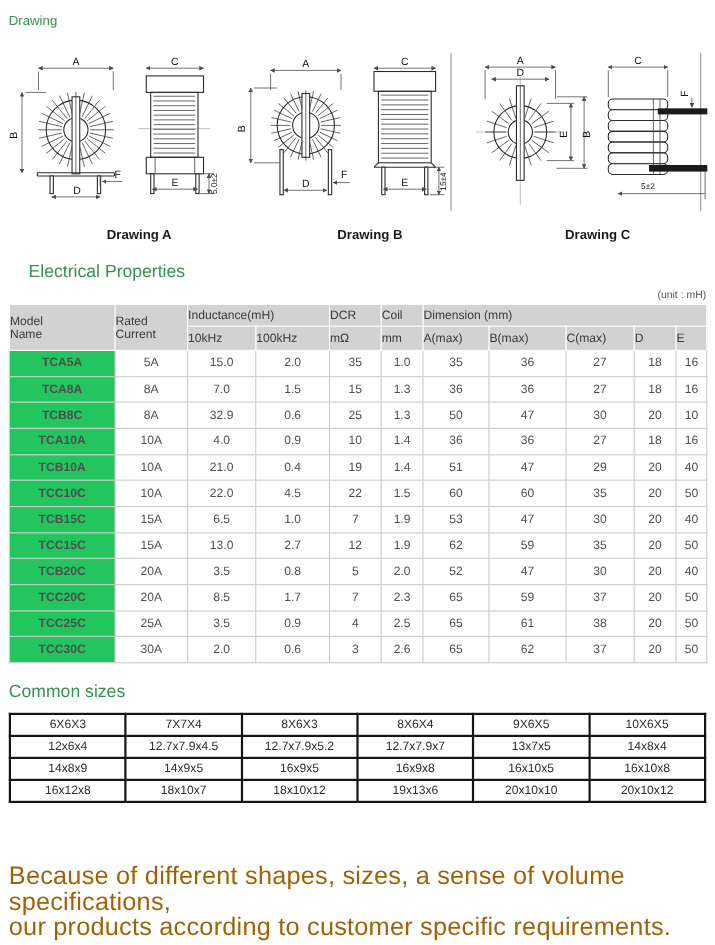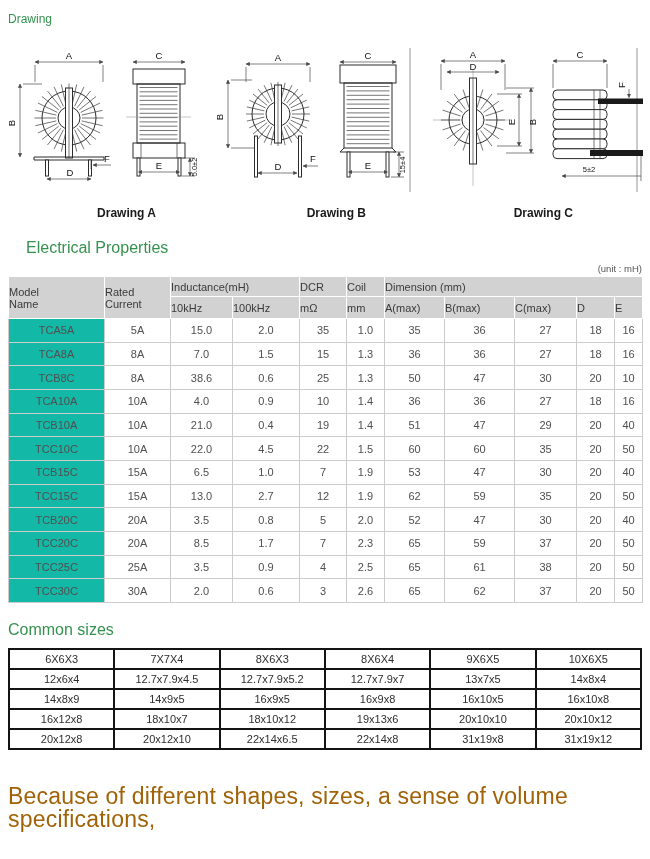--- a/index.html
+++ b/index.html
@@ -36,21 +36,21 @@
     background:#d2d2d2;color:#3a3a3a;font-weight:400;
     border:1.5px solid #fff;padding:0;text-align:left;
   }
   table.etable thead tr:first-child{height:20px;}
   table.etable thead tr:last-child{height:22px;}
   table.etable tbody tr{height:23.67px;}
   table.etable tbody td{
     border:1px solid #ccc;background:#fff;color:#4f4f4f;
     text-align:center;padding:0;
   }
-  table.etable tbody td:first-child{background:#14b8a6;}
+  table.etable tbody td:first-child{background:#22c55e;font-weight:bold;}
   table.etable{border:1px solid #c4c4c4;}
   .th2line span{display:block;line-height:12px;}
 
   
   #ctable-wrap{left:8px;top:648px;}
   table.ctable{border-collapse:collapse;table-layout:fixed;width:634px;font-size:11px;}
   table.ctable tbody tr{height:20px;}
   table.ctable tbody td{
     border:2px solid #141414;text-align:center;color:#2e2e2e;padding:0;background:#fff;
   }
@@ -405,21 +405,21 @@
           <td>1.3</td>
           <td>36</td>
           <td>36</td>
           <td>27</td>
           <td>18</td>
           <td>16</td>
         </tr>
         <tr>
           <td>TCB8C</td>
           <td>8A</td>
-          <td>38.6</td>
+          <td>32.9</td>
           <td>0.6</td>
           <td>25</td>
           <td>1.3</td>
           <td>50</td>
           <td>47</td>
           <td>30</td>
           <td>20</td>
           <td>10</td>
         </tr>
         <tr>
@@ -581,27 +581,20 @@
           <td>16x10x8</td>
         </tr>
         <tr>
           <td>16x12x8</td>
           <td>18x10x7</td>
           <td>18x10x12</td>
           <td>19x13x6</td>
           <td>20x10x10</td>
           <td>20x10x12</td>
         </tr>
-        <tr>
-          <td>20x12x8</td>
-          <td>20x12x10</td>
-          <td>22x14x6.5</td>
-          <td>22x14x8</td>
-          <td>31x19x8</td>
-          <td>31x19x12</td>
-        </tr>
       </tbody>
   </table>
 </div>
 
 <div id="footer-note" class="abs">
   <span>Because of different shapes, sizes, a sense of volume specifications,</span>
+  <span>our products according to customer specific requirements.</span>
 </div>
 
 </body></html>

